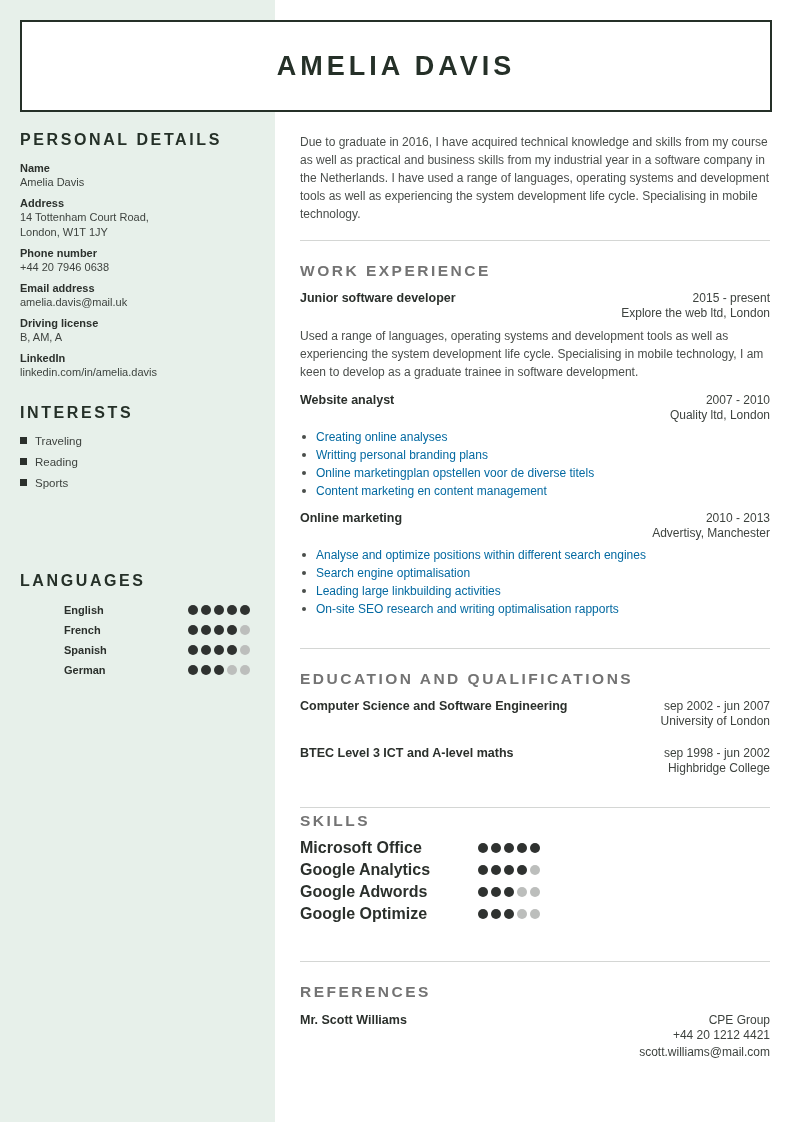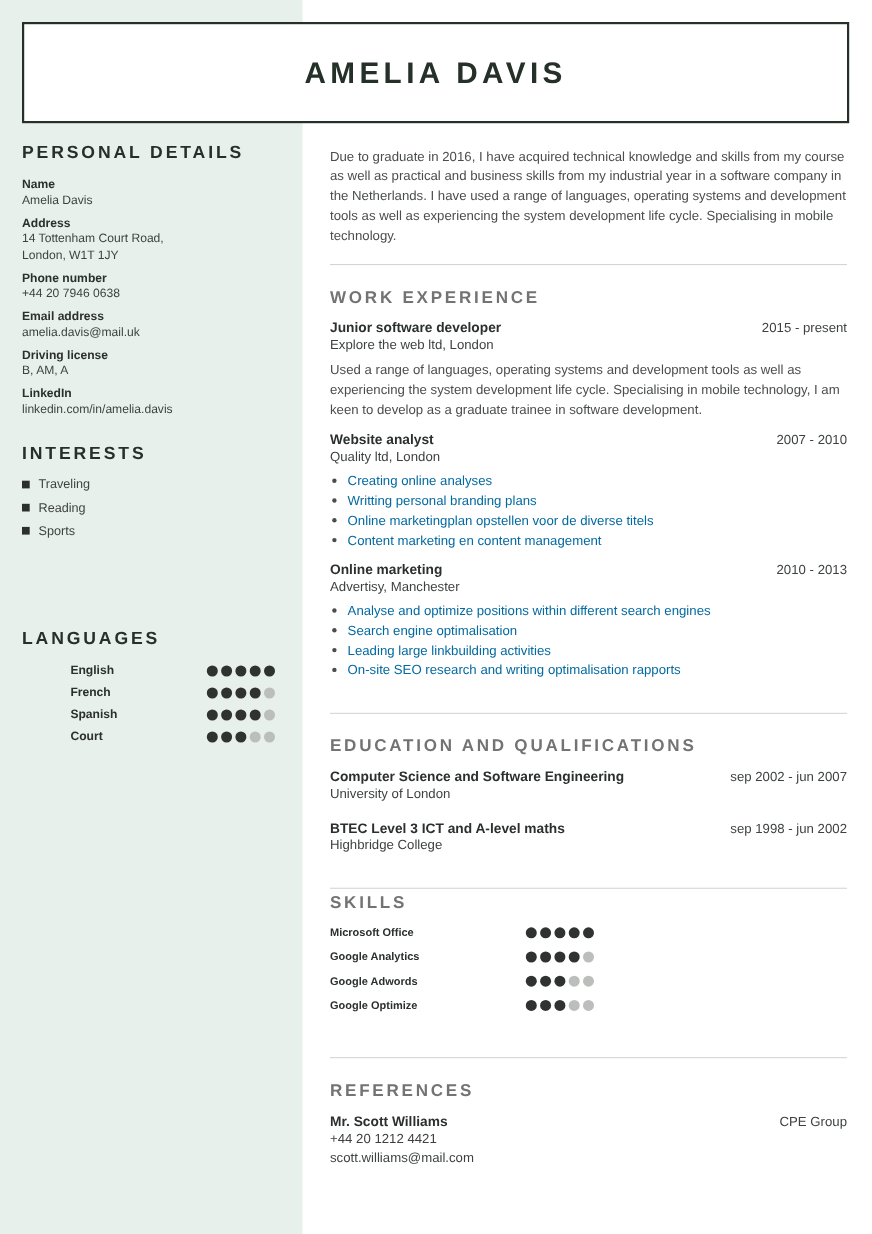--- a/index.html
+++ b/index.html
@@ -41,28 +41,28 @@
 
   .main { position: absolute; left: 300px; top: 133px; width: 470px; }
   .summary { font-size: 12px; line-height: 18px; color: #4a4e4b; }
   .divider { height: 1px; background: #d4d6d4; }
 
   .main-heading { font-size: 15.5px; font-weight: bold; letter-spacing: 2.5px; color: #737373; }
 
   .job-head { display: flex; justify-content: space-between; align-items: baseline; }
   .job-title { font-size: 12.5px; font-weight: bold; color: #2b302c; }
   .job-date { font-size: 12px; color: #3d423e; }
-  .job-company { font-size: 12px; color: #3d423e; line-height: 17px; }
+  .job-company { font-size: 12px; color: #3d423e; line-height: 17px; text-align: right; }
   .job-desc { font-size: 12px; color: #4a4e4b; line-height: 18px; margin-top: 5px; }
   .job-bullets { margin-top: 4px; list-style: none; }
   .job-bullets li { font-size: 12px; color: #0369a1; line-height: 18px; position: relative; padding-left: 16px; }
   .job-bullets li::before { content: ""; position: absolute; left: 2px; top: 7px; width: 4px; height: 4px; border-radius: 50%; background: #4a4e4b; }
 
   .skill-row { display: flex; align-items: center; height: 22px; }
-  .skill-name { width: 178px; font-size: 10px; font-weight: bold; color: #2b302c; }
+  .skill-name { width: 178px; font-size: 16px; font-weight: bold; color: #2b302c; }
 
   .abs { position: absolute; }
 </style>
 </head>
 <body>
 
 <div class="sidebar-bg"></div>
 
 <div class="name-box">
   <h1>AMELIA DAVIS</h1>
@@ -140,21 +140,21 @@
     <span class="lang-name">Spanish</span>
     <span class="dots">
         <span class="dot"></span>
         <span class="dot"></span>
         <span class="dot"></span>
         <span class="dot"></span>
         <span class="dot off"></span>
       </span>
   </div>
   <div class="lang-row">
-    <span class="lang-name">Court</span>
+    <span class="lang-name">German</span>
     <span class="dots">
         <span class="dot"></span>
         <span class="dot"></span>
         <span class="dot"></span>
         <span class="dot off"></span>
         <span class="dot off"></span>
       </span>
   </div>
 </div>
 

